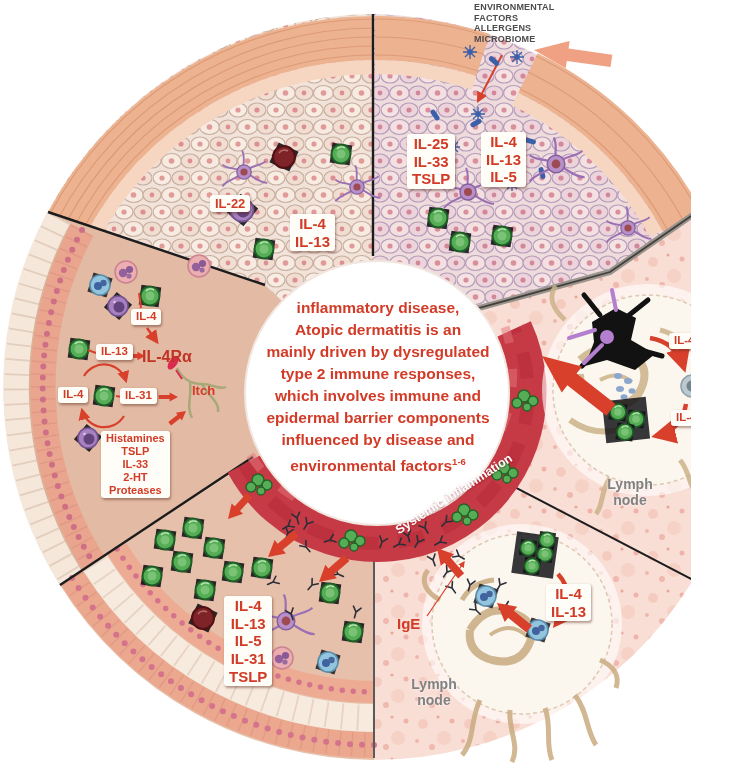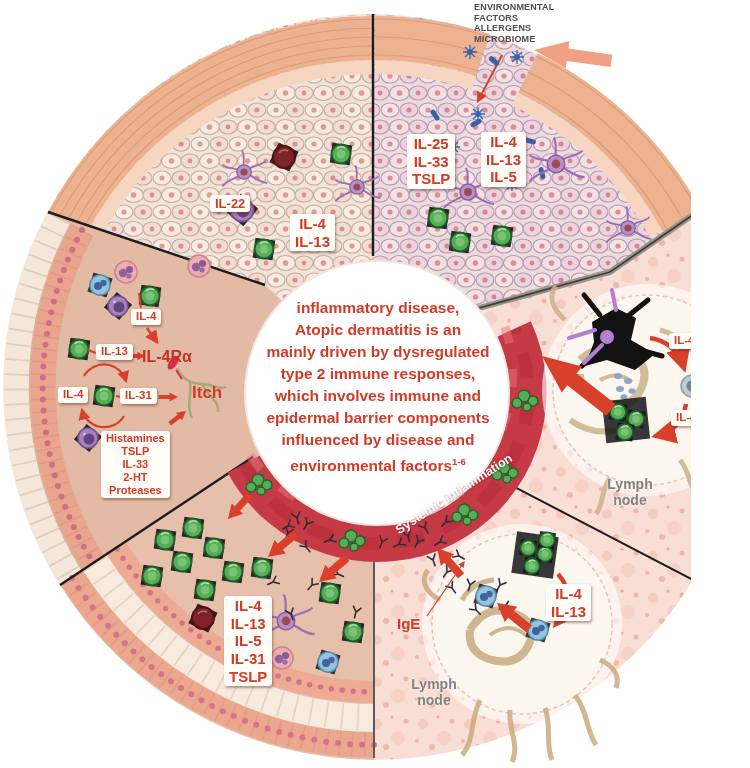--- a/index.html
+++ b/index.html
@@ -437,21 +437,21 @@
 <div class="lbl" style="left:96px;top:344px;font-size:11.5px;">
   <span>IL-13</span>
 </div>
 <div class="plain" style="left:142px;top:348px;font-size:16px;color:#c03325;">IL-4Rα</div>
 <div class="lbl" style="left:58px;top:387px;font-size:11.5px;">
   <span>IL-4</span>
 </div>
 <div class="lbl" style="left:120px;top:388px;font-size:11.5px;">
   <span>IL-31</span>
 </div>
-<div class="plain" style="left:192px;top:383px;font-size:17px;">Itch</div>
+<div class="plain" style="left:192px;top:383px;font-size:13px;">Itch</div>
 
 <div class="lbl" style="left:101px;top:431px;font-size:11px;">
   <span>Histamines</span>
   <span>TSLP</span>
   <span>IL-33</span>
   <span>2-HT</span>
   <span>Proteases</span>
 </div>
 
 <div class="lbl" style="left:224px;top:596px;">

